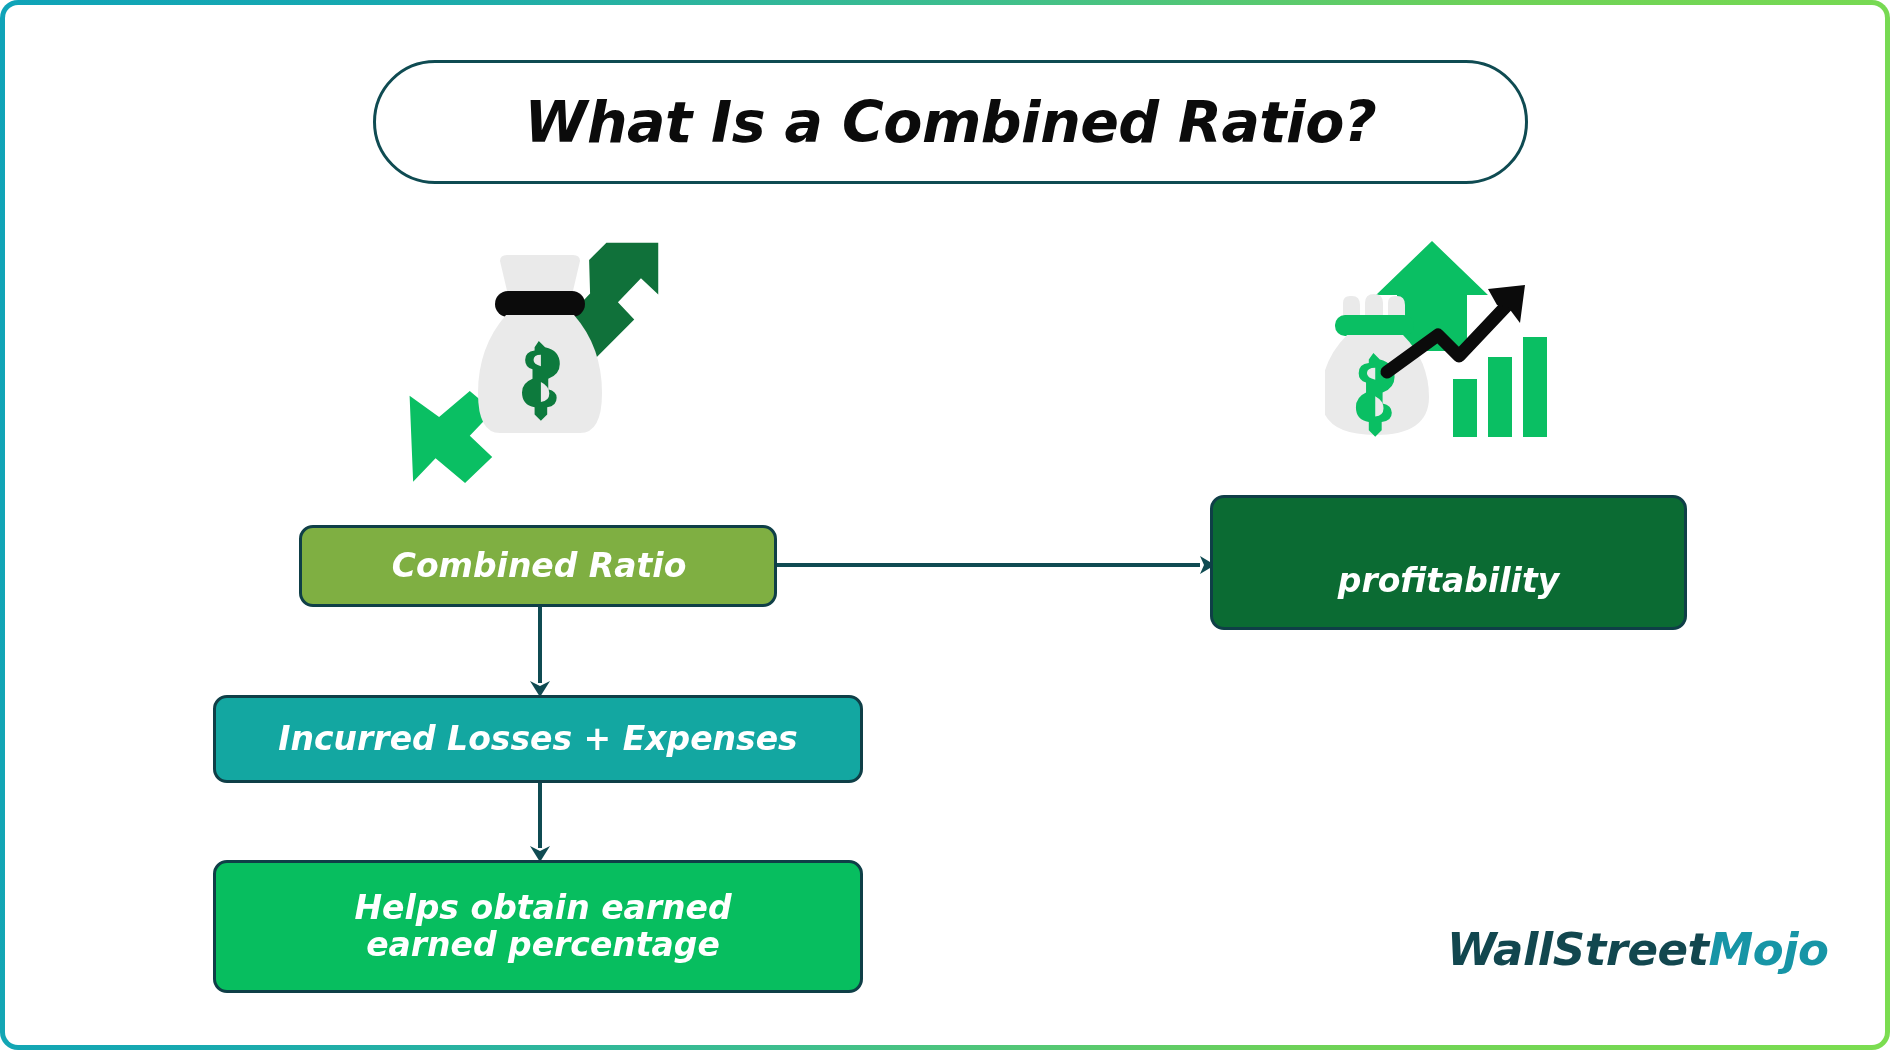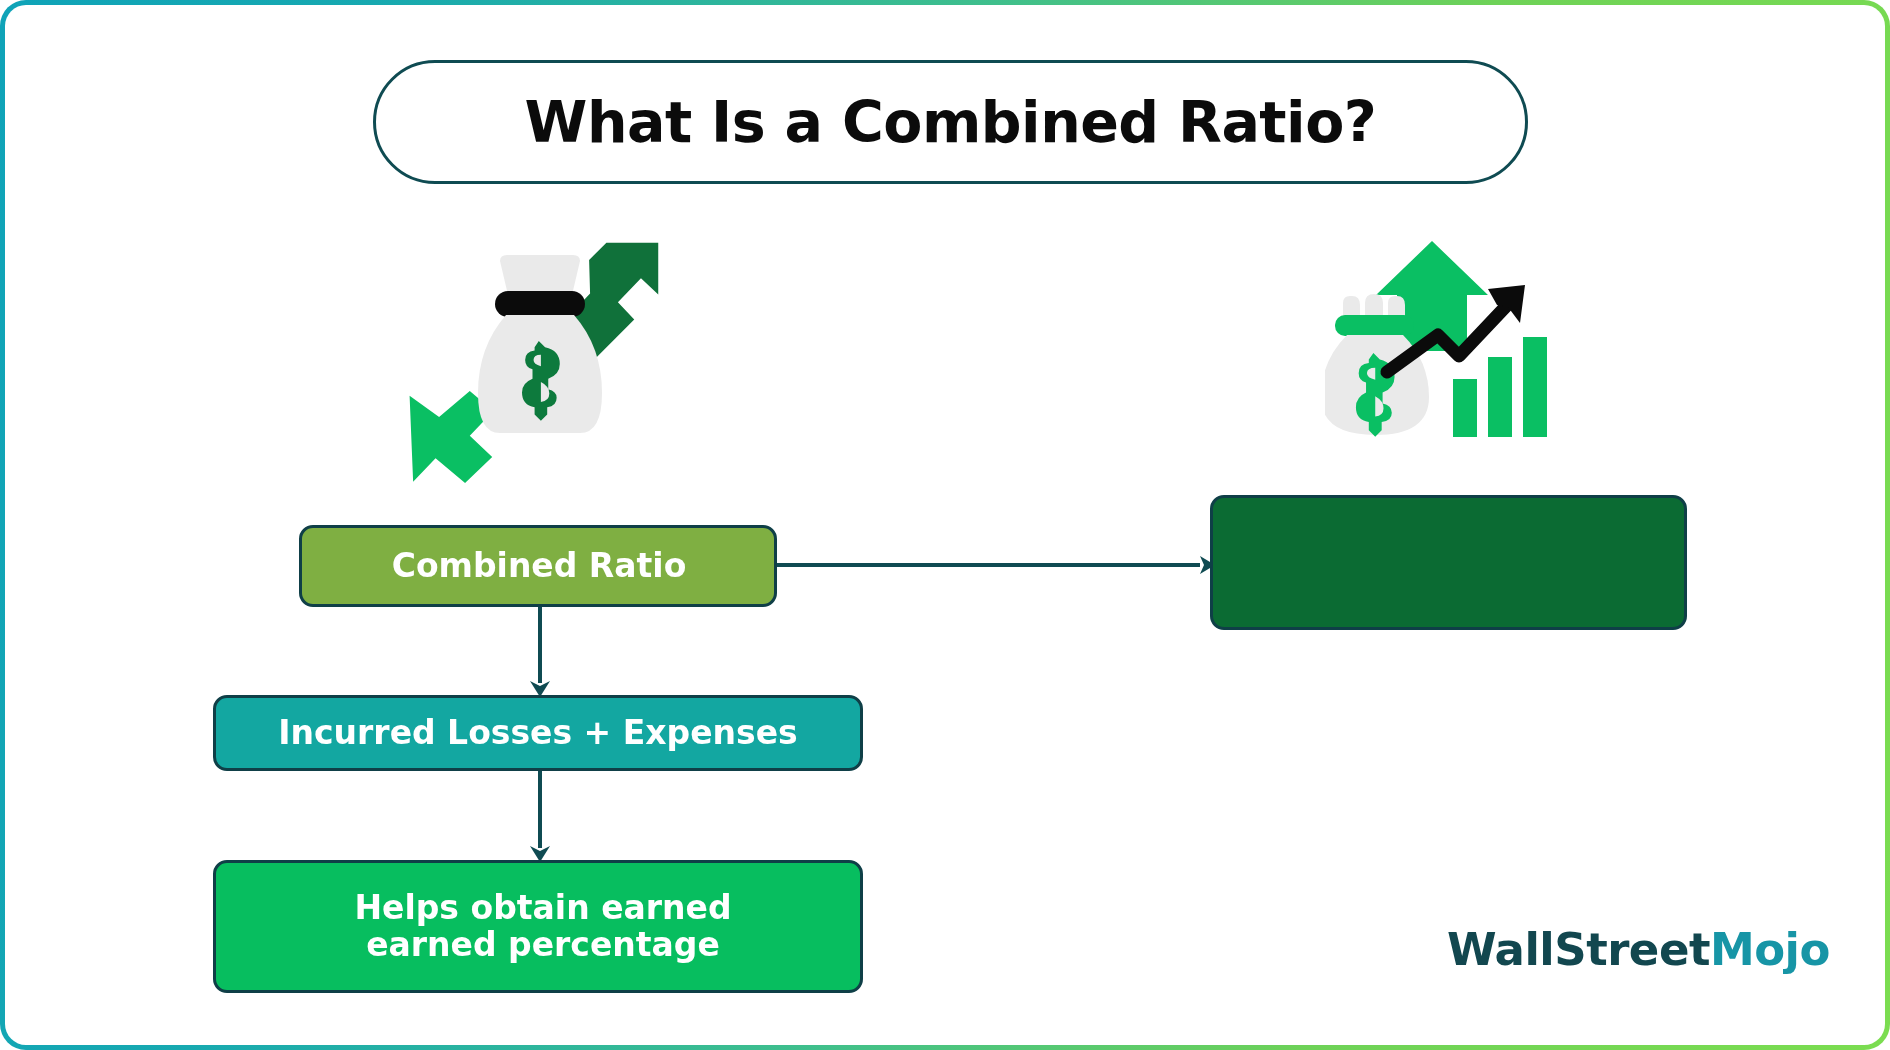--- a/index.html
+++ b/index.html
@@ -17,21 +17,22 @@
   
   #infographic {
     position: relative;
     width: 1890px;
     height: 1050px;
     box-sizing: border-box;
     background:
       linear-gradient(#fff, #fff) padding-box,
       linear-gradient(100deg, #0FA3B8 0%, #17A9B0 18%, #3FBF8C 48%, #6ED257 72%, #7BDD50 100%) border-box;
     border: 5px solid transparent;
-    border-radius: 26px;
+    border-radius: 18px;
+    font-style: italic;
   }
 
   
   #title-pill {
     position: absolute;
     left: 368px;
     top: 55px;
     width: 1155px;
     height: 124px;
     box-sizing: border-box;
@@ -70,21 +71,21 @@
 
   #box-combined-ratio {
     left: 294px; top: 520px;
     width: 478px; height: 82px;
     background: #7FAF42;
     font-size: 33px;
     padding-left: 16px;
   }
   #box-incurred {
     left: 208px; top: 690px;
-    width: 650px; height: 76px;
+    width: 650px; height: 88px;
     background: #13A7A1;
     font-size: 33px;
   }
   #box-helps {
     left: 208px; top: 855px;
     width: 650px; height: 133px;
     background: #07BE5F;
     font-size: 33px;
     padding-left: 24px;
   }
@@ -196,20 +197,21 @@
     <path d="M10 76 L20 92 L30 76 L20 81 Z" fill="#0F4B52"></path>
   </svg>
 
   <div id="box-combined-ratio" class="flow-box">
     <span>Combined Ratio</span>
   </div>
 
   <div id="box-assesses" class="flow-box">
     <span>
       <br>
+      <span>profitability</span>
     </span>
   </div>
 
   <div id="box-incurred" class="flow-box">
     <span>Incurred Losses + Expenses</span>
   </div>
 
   <div id="box-helps" class="flow-box">
     <span>
       <span>Helps obtain earned</span><br>

